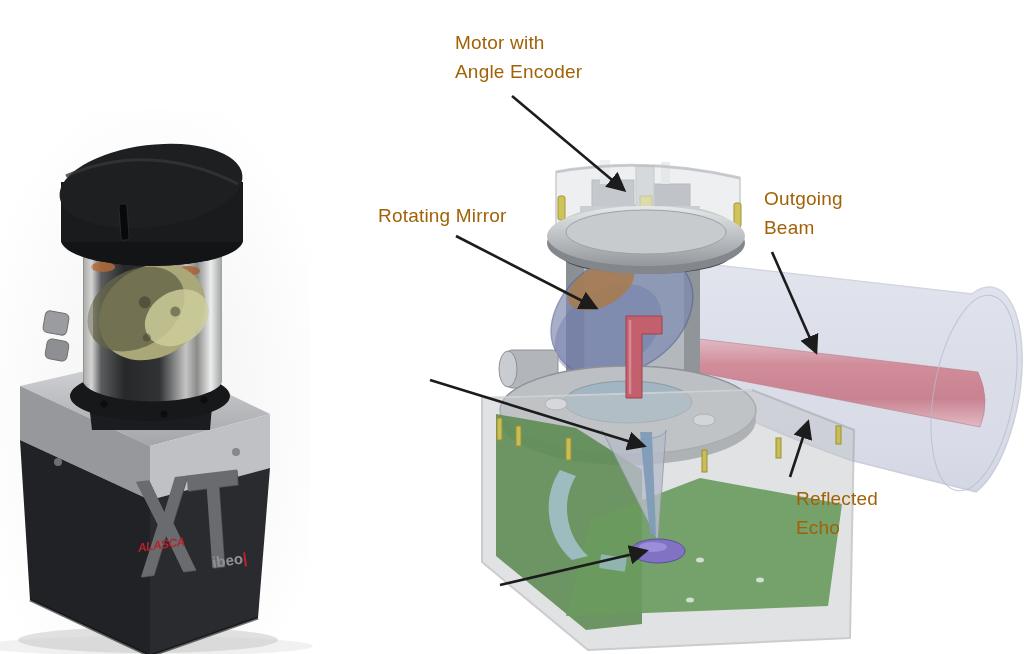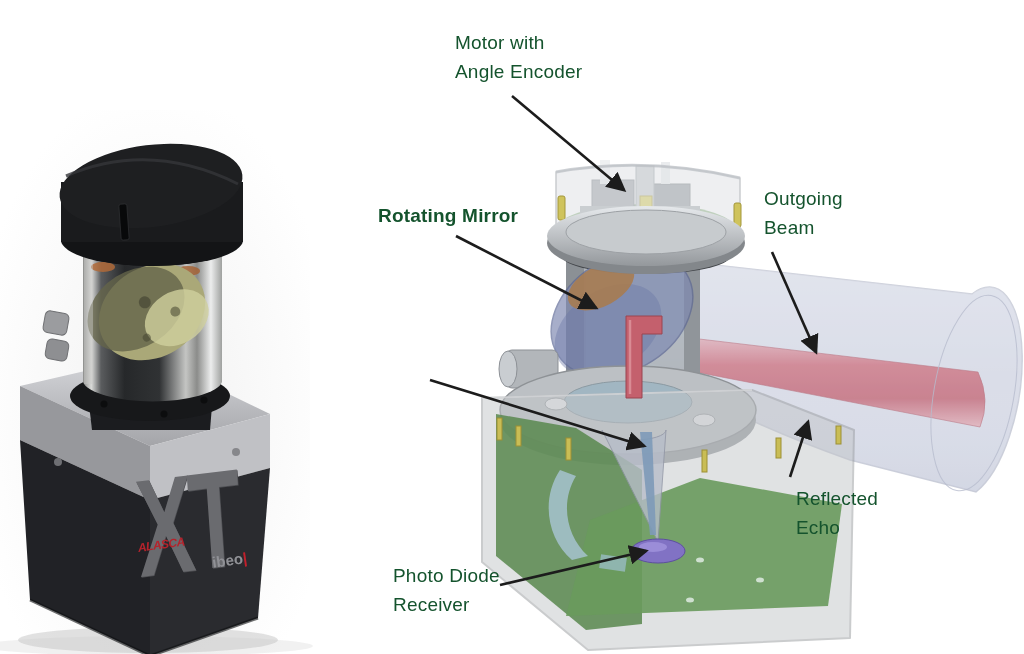--- a/index.html
+++ b/index.html
@@ -2,21 +2,21 @@
 <html><head>
 <meta charset="utf-8">
 <style>
   html,body{margin:0;padding:0;background:#fff;}
   #stage{
     position:relative;width:1024px;height:654px;overflow:hidden;background:#ffffff;
     font-family:"Liberation Sans",sans-serif;
   }
   svg{position:absolute;left:0;top:0;}
   .lbl{
-    position:absolute;color:#14532d;font-size:19px;line-height:1.55;
+    position:absolute;color:#a16207;font-size:19px;line-height:1.55;
     white-space:pre-line;letter-spacing:.2px;
   }
   .photo-text{position:absolute;transform-origin:left top;}
   #xt-text{
     left:132px;top:460px;font-size:138px;font-weight:bold;line-height:1;
     color:#6a6b6f;letter-spacing:-7px;
     transform:rotate(-7deg) skewX(-3deg) scaleX(.62);
     text-shadow:1px 1px 0 #4e4f53;
   }
   #alasca-text{
@@ -232,23 +232,21 @@
         <line x1="430" y1="380" x2="644" y2="446" marker-end="url(#ah)"></line>
         <line x1="500" y1="585" x2="646" y2="551" marker-end="url(#ah)"></line>
         <line x1="772" y1="252" x2="816" y2="352" marker-end="url(#ah)"></line>
         <line x1="790" y1="477" x2="808" y2="422" marker-end="url(#ah)"></line>
       </g>
     </g>
   </svg>
 
   <div class="lbl" style="left:455px;top:28px;">Motor with
 Angle Encoder</div>
-  <div class="lbl" style="left:378px;top:201px;font-weight:bold;">Rotating Mirror</div>
-  <div class="lbl" style="left:393px;top:561px;">Photo Diode
-Receiver</div>
+  <div class="lbl" style="left:378px;top:201px;">Rotating Mirror</div>
   <div class="lbl" style="left:764px;top:184px;">Outgoing
 Beam</div>
   <div class="lbl" style="left:796px;top:484px;">Reflected
 Echo</div>
 
   <div class="photo-text" id="xt-text">XT</div>
   <div class="photo-text" id="alasca-text">ALASCA</div>
   <div class="photo-text" id="ibeo-text"><span>ibeo</span><span class="mark">|</span></div>
 
 </div>

